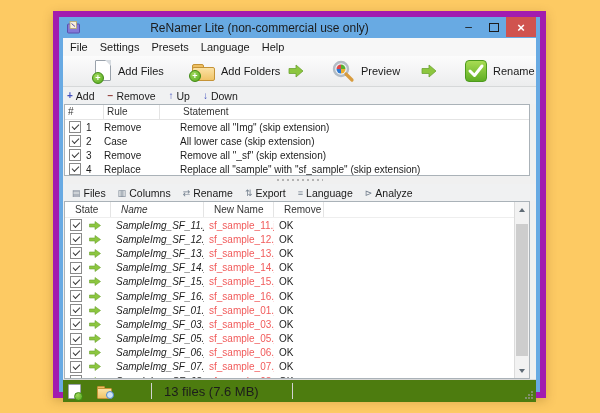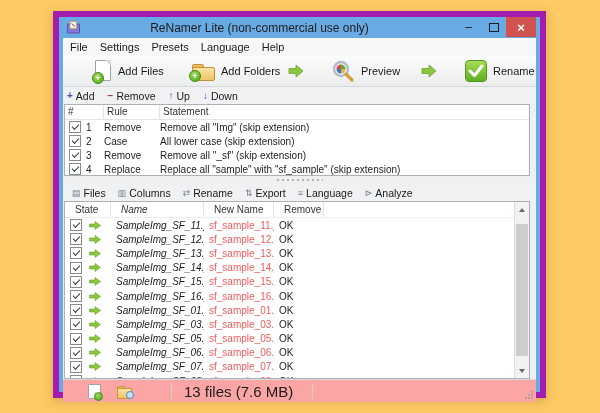--- a/index.html
+++ b/index.html
@@ -50,21 +50,21 @@
   .rb .g{font-weight:bold;font-size:10px;}
   .g-add{color:#4250bd;}
   .g-remove{color:#93403c;}
   .g-ud{color:#4250bd;}
   
   .rules-table{flex:0 0 auto;margin:0 6px 0 1px;height:72px;background:#fff;border:1px solid #aab2b8;box-sizing:border-box;font-size:10px;color:#1c1c1c;overflow:hidden;}
   .rt-header{display:flex;height:14px;align-items:center;border-bottom:1px solid #e4e4e4;color:#333;}
   .rt-header .hc{box-sizing:border-box;border-right:1px solid #e4e4e4;height:14px;line-height:14px;padding-left:3px;}
   .rc-num{width:39px;padding-left:10px;box-sizing:border-box;}
   .rc-rule{width:56px;box-sizing:border-box;}
-  .rc-stmt{flex:1;box-sizing:border-box;}
+  .rc-stmt{flex:1;box-sizing:border-box;margin-left:20px;}
   .rule-row{display:flex;align-items:center;height:14px;}
   .rule-row .rc-num{display:flex;align-items:center;gap:5px;padding-left:4px;}
   
   .checkbox{width:10px;height:10px;background:#fff;border:1px solid #8a8a8a;box-sizing:content-box;position:relative;display:inline-block;flex:0 0 auto;}
   .checkbox::after{content:'';position:absolute;left:1.5px;top:2px;width:6px;height:3px;border:solid #3a3a3a;border-width:0 0 1.6px 1.6px;transform:rotate(-45deg);}
   
   .splitter{height:8px;flex:0 0 auto;display:flex;align-items:center;justify-content:center;background:#f0f0f0;}
   .grip{width:46px;height:2px;background:repeating-linear-gradient(90deg,#b3b3b3 0 2px,transparent 2px 5px);}
   
   .tabsbar{height:17px;flex:0 0 auto;display:flex;align-items:center;gap:2px;padding-left:4px;font-size:10.5px;color:#1a1a1a;background:#f0f1f2;}
@@ -87,21 +87,21 @@
   .file-row .fc-err{padding-left:5px;}
   
   .vscroll{position:absolute;top:0;right:0;width:15px;bottom:0;background:#f2f2f2;border-left:1px solid #dcdcdc;box-sizing:border-box;}
   .sarrow{position:absolute;left:0;width:14px;height:15px;display:flex;align-items:center;justify-content:center;}
   .sarrow.up{top:0;}
   .sarrow.down{bottom:0;}
   .tri-up{width:0;height:0;border-left:3.5px solid transparent;border-right:3.5px solid transparent;border-bottom:4px solid #5f6b75;}
   .tri-down{width:0;height:0;border-left:3.5px solid transparent;border-right:3.5px solid transparent;border-top:4px solid #5f6b75;}
   .sthumb{position:absolute;left:1px;width:12px;top:22px;height:132px;background:#cdcdcd;}
   
-  .statusbar{height:22px;flex:0 0 auto;margin-top:auto;background:#fca5a5;border-top:1px solid #d9d9d9;display:flex;align-items:center;font-size:15px;color:#1c1c1c;position:relative;padding-left:20px;}
+  .statusbar{height:22px;flex:0 0 auto;margin-top:auto;background:#4d7c0f;border-top:1px solid #d9d9d9;display:flex;align-items:center;font-size:13px;color:#1c1c1c;position:relative;}
   .sb-sep{width:1px;height:16px;background:#d2d2d2;margin:0 0;}
   .sb-icons{width:88px;display:flex;align-items:center;gap:16px;padding-left:5px;box-sizing:border-box;}
   .sb-count{width:140px;padding-left:12px;box-sizing:border-box;}
   .minipage{position:relative;width:11px;height:13px;background:#fff;border:1px solid #9aa2ab;border-radius:1px;}
   .minipage .dot{position:absolute;right:-3px;bottom:-3px;width:7px;height:7px;border-radius:50%;background:radial-gradient(circle at 35% 30%,#9fd85a,#53a81e);border:1px solid #3f8a12;}
   .minifolder{position:relative;width:14px;height:11px;}
   .minifolder .b{position:absolute;left:0;top:2px;width:13px;height:9px;background:linear-gradient(#fbe2a4,#f0c468);border:1px solid #c59337;border-radius:1px;}
   .minifolder .t{position:absolute;left:0;top:0;width:6px;height:3px;background:#eebf62;border:1px solid #c59337;border-radius:1px 1px 0 0;}
   .minifolder .mag{position:absolute;right:-3px;bottom:-2px;width:6px;height:6px;border-radius:50%;border:1.5px solid #4d88c8;background:#cfe3f6;}
   .resize-grip{position:absolute;right:2px;bottom:2px;width:10px;height:10px;}

